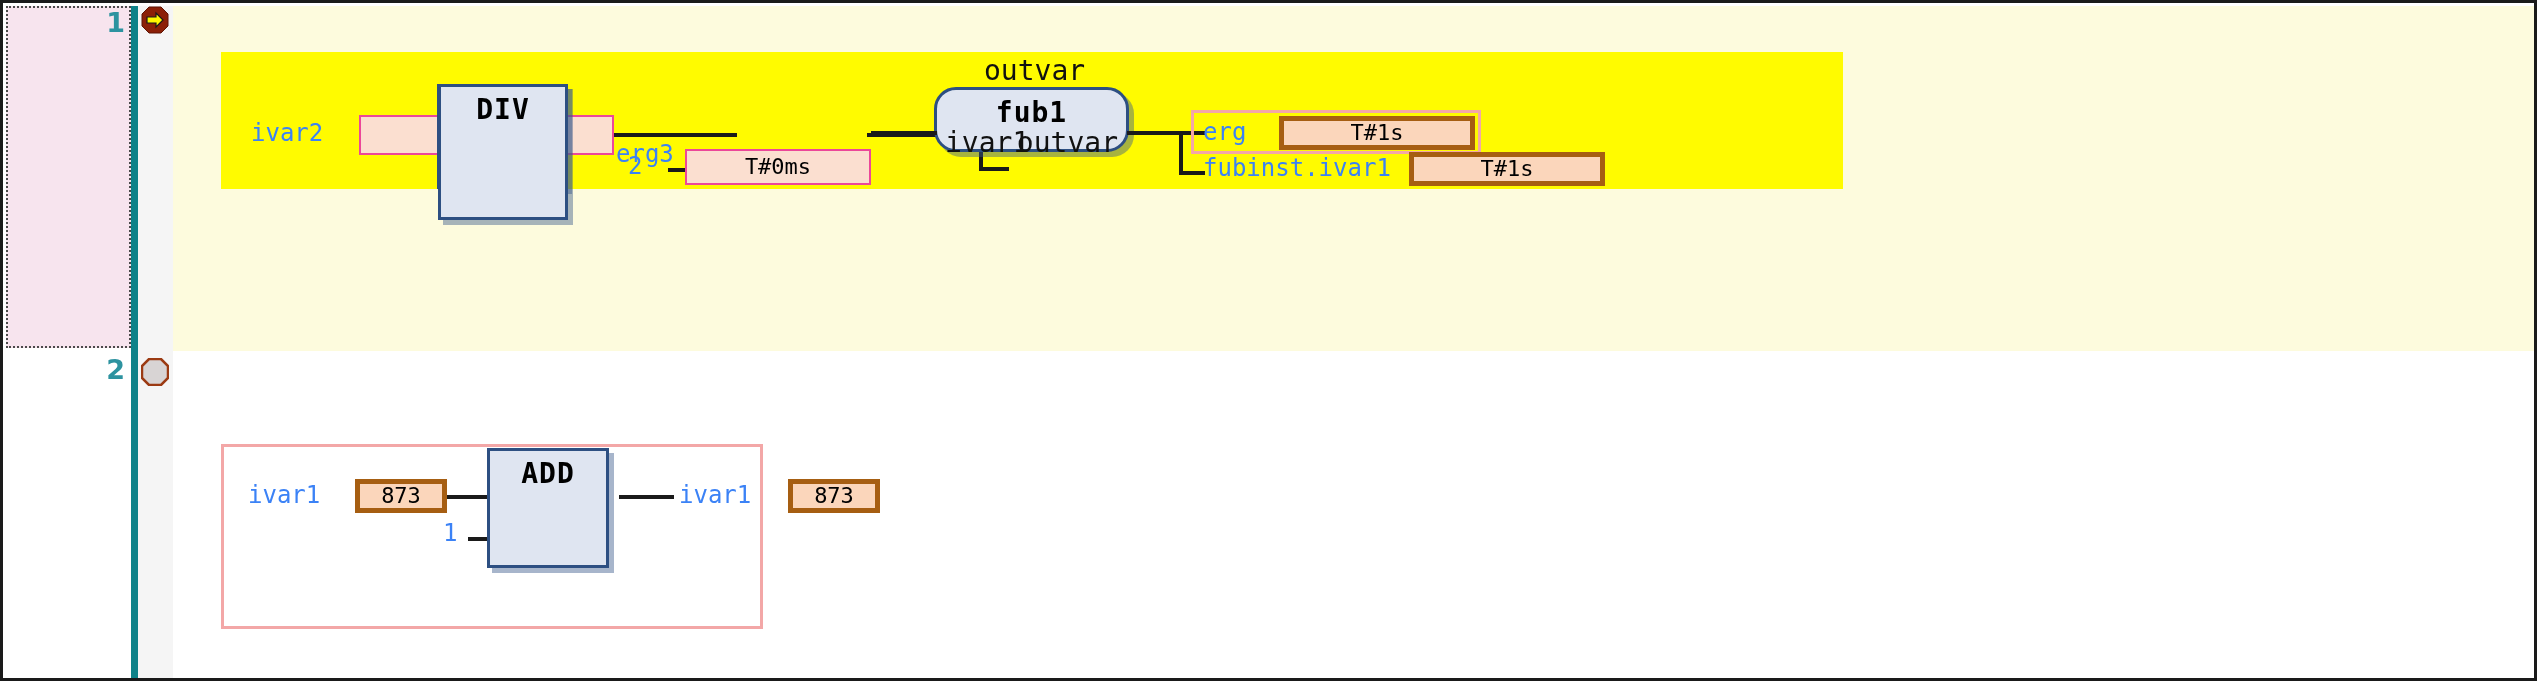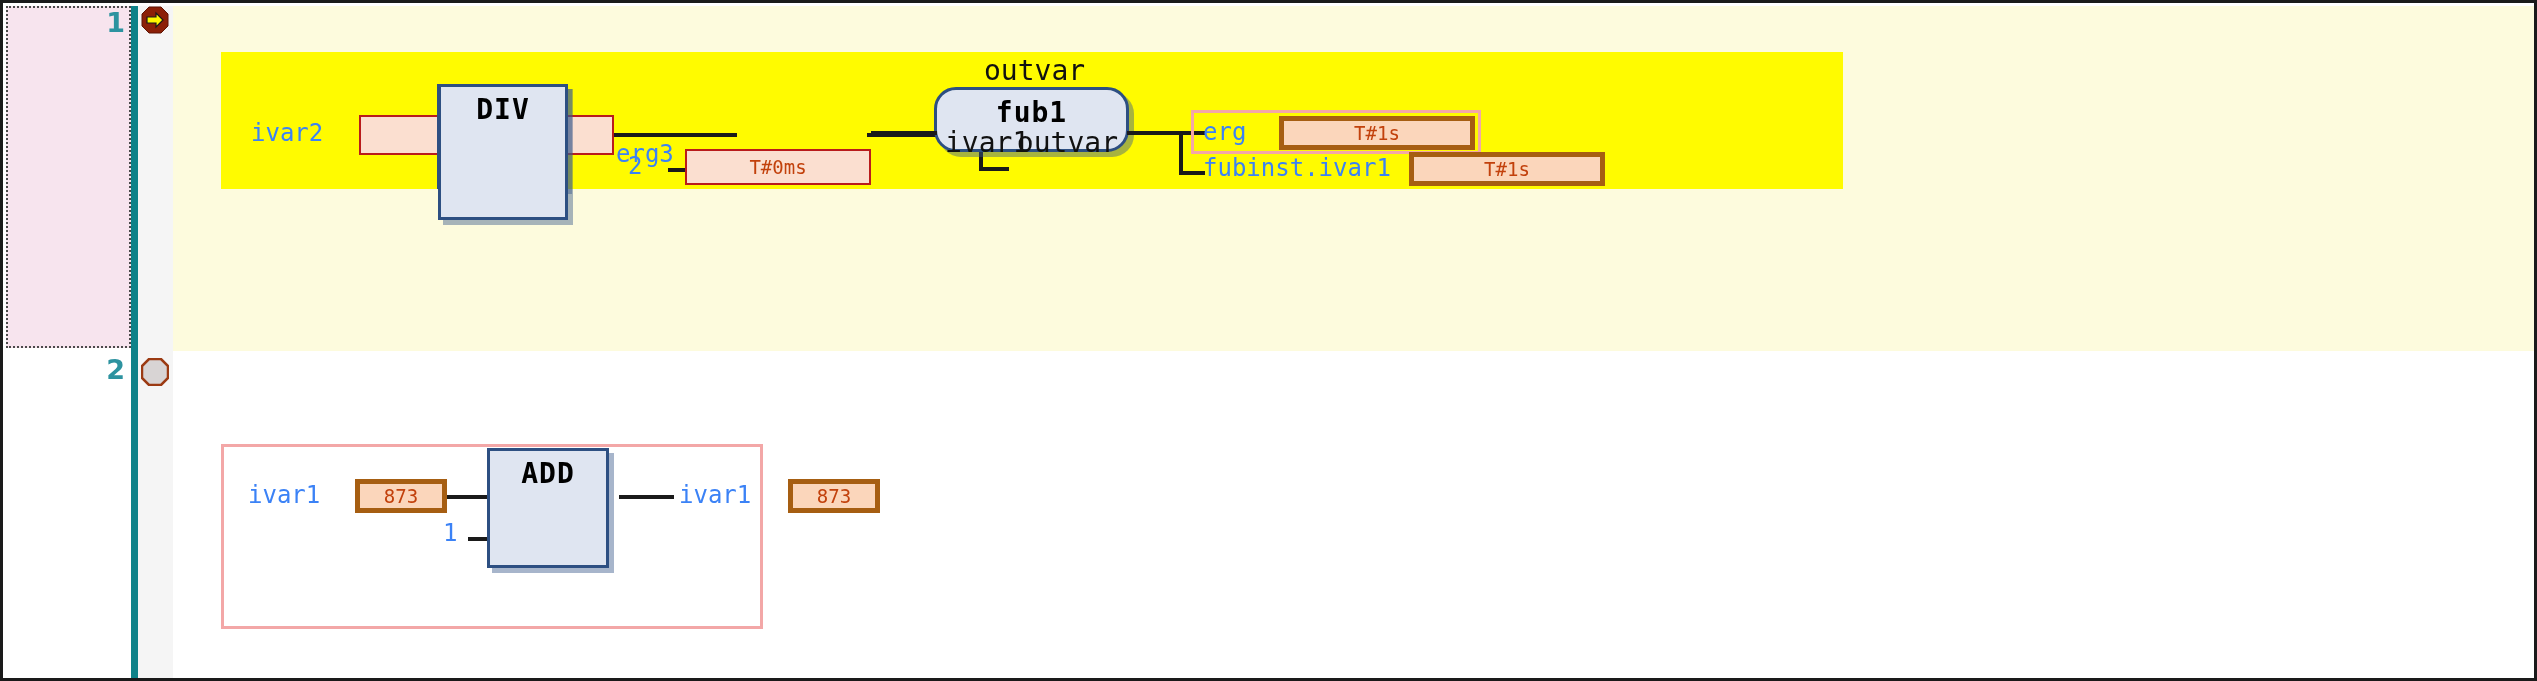--- a/index.html
+++ b/index.html
@@ -157,30 +157,30 @@
     white-space: nowrap;
   }
 
   
   .valbox {
     position: absolute;
     box-sizing: border-box;
     background: #fbdcc4;
     border: 2px solid #a1340e;
     text-align: center;
-    font-size: 19px;
-    color: #c2410c;
+    font-size: 22px;
+    color: #000000;
     line-height: 1;
     display: flex;
     align-items: center;
     justify-content: center;
   }
   .valbox.thin {
     background: #fbdfd0;
-    border: 2px solid #b91c1c;
+    border: 2px solid #ec4899;
   }
   .valbox.thick {
     background: #fbd6bb;
     border: 5px solid #a65e12;
   }
 
   
   .sel-outline {
     position: absolute;
     box-sizing: border-box;

